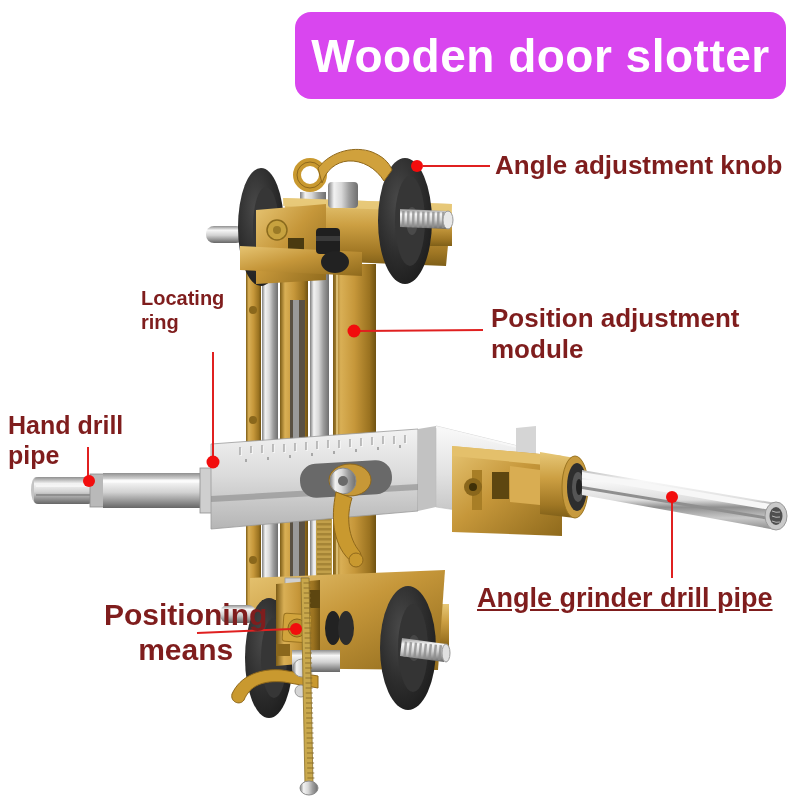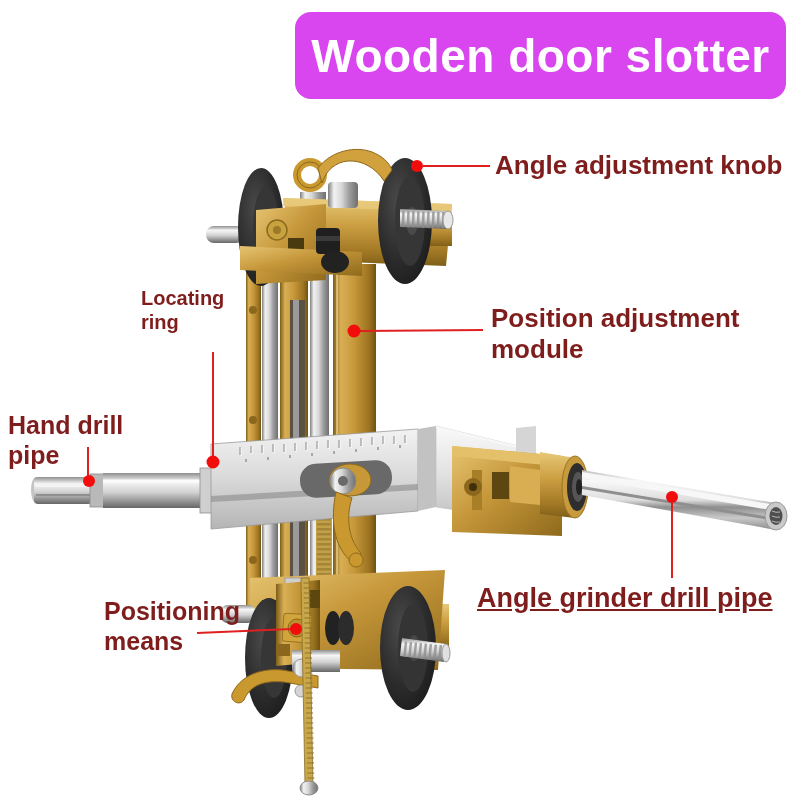--- a/index.html
+++ b/index.html
@@ -16,21 +16,21 @@
   }
   .lbl{
     position:absolute;color:#7f1d1d;font-weight:bold;
     white-space:pre-line;line-height:1.18;
   }
   #lbl-angle-knob{left:495px;top:150px;font-size:26px;}
   #lbl-locating{left:141px;top:286px;font-size:20px;line-height:1.22;}
   #lbl-position{left:491px;top:303px;font-size:26px;}
   #lbl-hand{left:8px;top:391px;width:148px;text-align:left;font-size:25px;margin-top:20px;}
   #lbl-grinder{left:477px;top:583px;font-size:27px;text-decoration:underline;}
-  #lbl-positioning{left:104px;top:597px;font-size:25px;}
+  #lbl-positioning{left:104px;top:597px;font-size:30px;text-align:center;}
 </style>
 </head>
 <body>
 
 <svg id="machine-svg" width="800" height="800" viewBox="0 0 800 800" aria-hidden="true">
   <defs>
     <radialGradient id="discG" cx="0.38" cy="0.35" r="0.85">
       <stop offset="0" stop-color="#4a4a4a"></stop>
         <stop offset="0.5" stop-color="#2d2d2d"></stop>
         <stop offset="1" stop-color="#161616"></stop>

